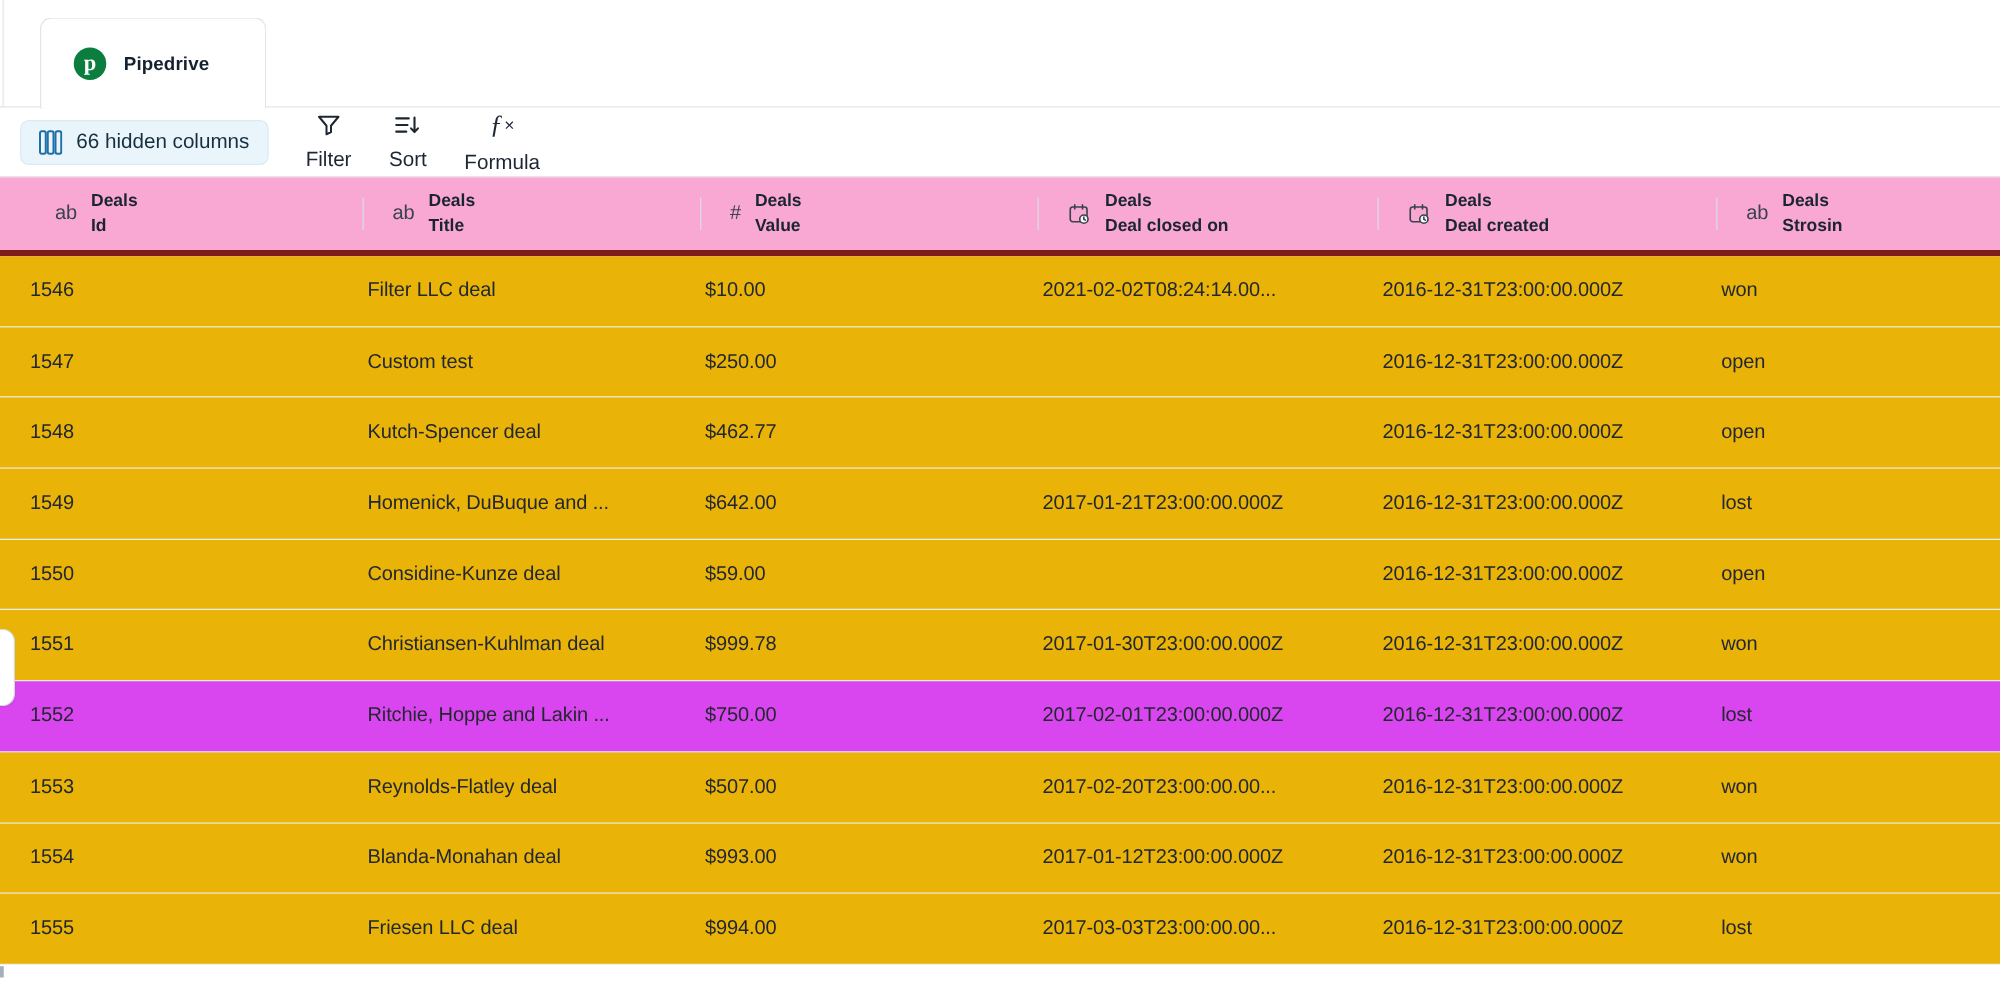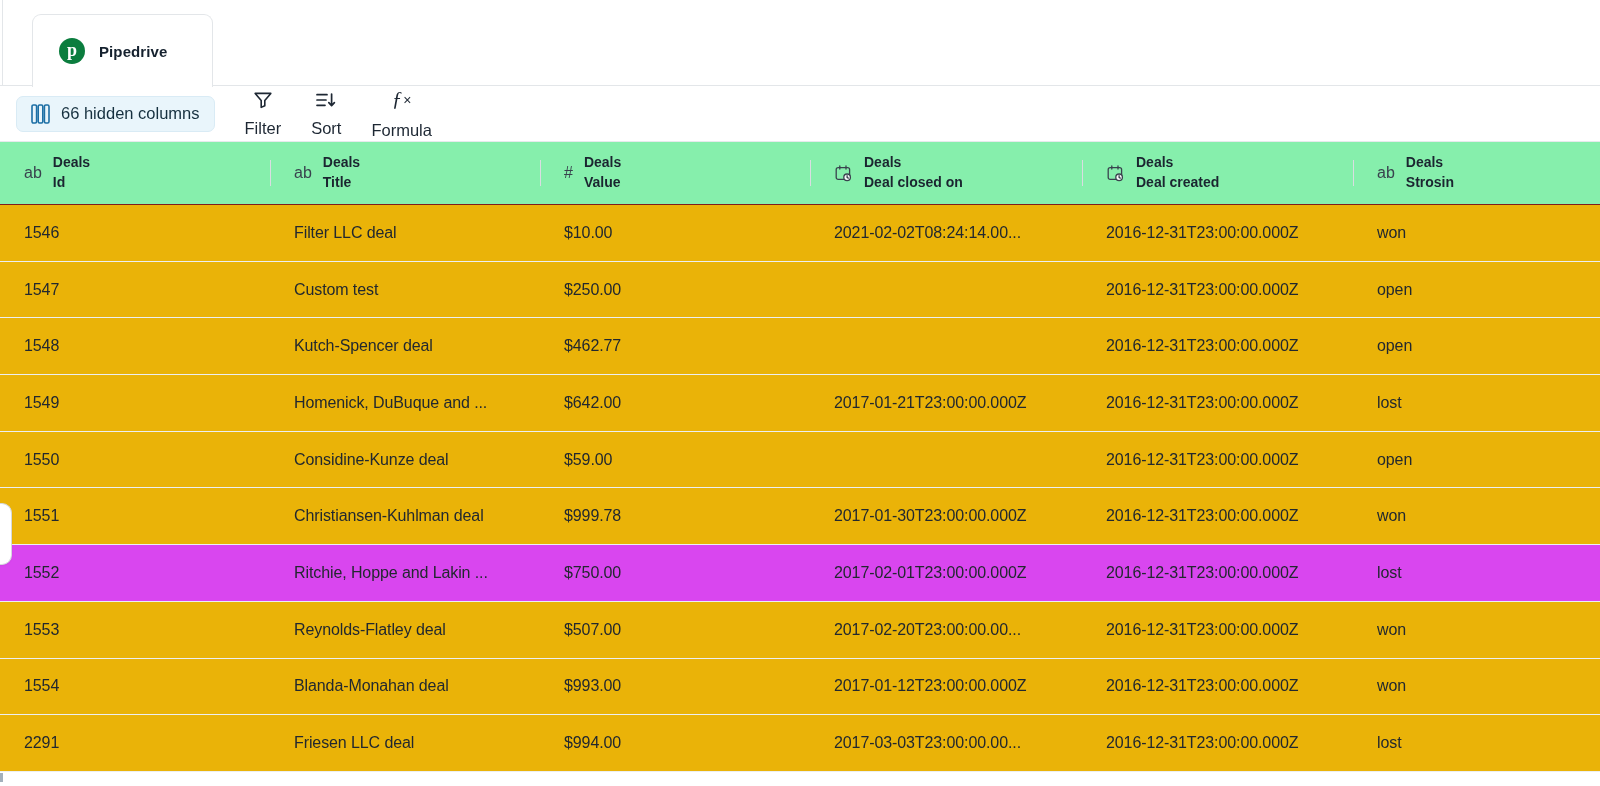--- a/index.html
+++ b/index.html
@@ -31,22 +31,22 @@
     display:flex;align-items:center;gap:11px;background:#e9f5fb;border:1px solid #d9ebf5;
     border-radius:7px;padding:7px 14px;cursor:pointer;
   }
   .hidden-cols-btn .label{font-size:16.5px;color:#16303f;text-align:center;}
   .tool-item{display:flex;align-items:center;gap:9px;font-size:16.5px;color:#1d2733;cursor:pointer;flex-direction:column;}
   .fx-glyph{font-size:19px;color:#1d2733;}
   .fx-glyph i{font-family:"Liberation Serif", serif;font-size:21px;}
   .fx-glyph .x{font-size:14px;vertical-align:1px;margin-left:1px;}
   
   .grid-header{
-    display:flex;height:64px;background:#86efac;box-sizing:border-box;
-    border-top:1px solid #e7eaec;border-bottom:1px solid #7f1d1d;
+    display:flex;height:64px;background:#f9a8d4;box-sizing:border-box;
+    border-top:1px solid #e7eaec;border-bottom:5px solid #7f1d1d;padding-left:20px;
   }
   .hcell{
     position:relative;display:flex;align-items:center;gap:11px;
     padding-left:24px;box-sizing:border-box;cursor:pointer;
   }
   .hcell.divided::before{
     content:"";position:absolute;left:0;top:50%;transform:translateY(-50%);
     width:1px;height:26px;background:#d9dde1;
   }
   .htype{color:#39434e;font-size:16px;line-height:1;display:flex;align-items:center;}
@@ -248,21 +248,21 @@
     </div>
     <div class="row">
       <div class="cell c1">1554</div>
       <div class="cell c2">Blanda-Monahan deal</div>
       <div class="cell c3">$993.00</div>
       <div class="cell c4">2017-01-12T23:00:00.000Z</div>
       <div class="cell c5">2016-12-31T23:00:00.000Z</div>
       <div class="cell c6">won</div>
     </div>
     <div class="row">
-      <div class="cell c1">2291</div>
+      <div class="cell c1">1555</div>
       <div class="cell c2">Friesen LLC deal</div>
       <div class="cell c3">$994.00</div>
       <div class="cell c4">2017-03-03T23:00:00.00...</div>
       <div class="cell c5">2016-12-31T23:00:00.000Z</div>
       <div class="cell c6">lost</div>
     </div>
   </div>
 
 <div class="row-handle"></div>
 <div class="corner-tick"></div>

